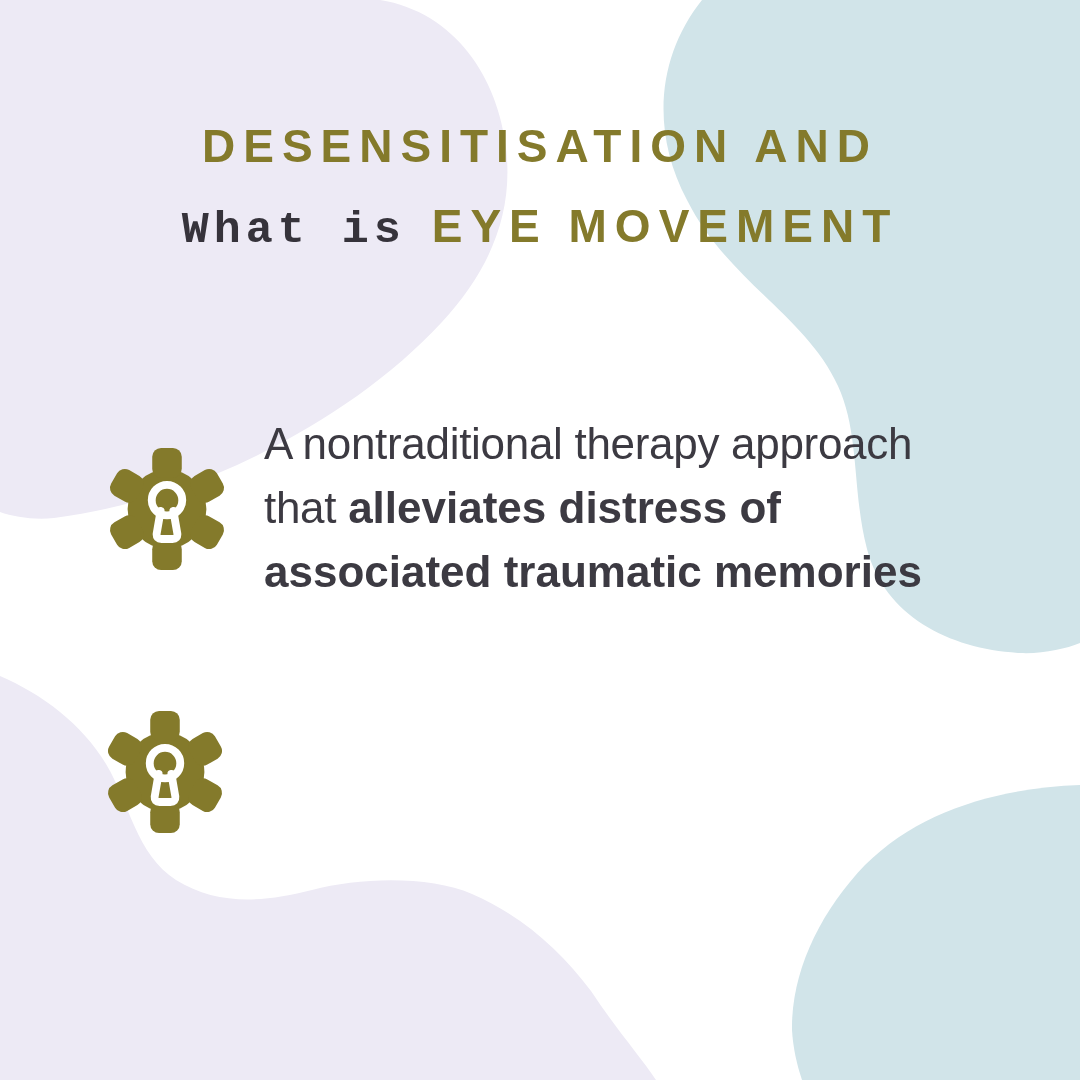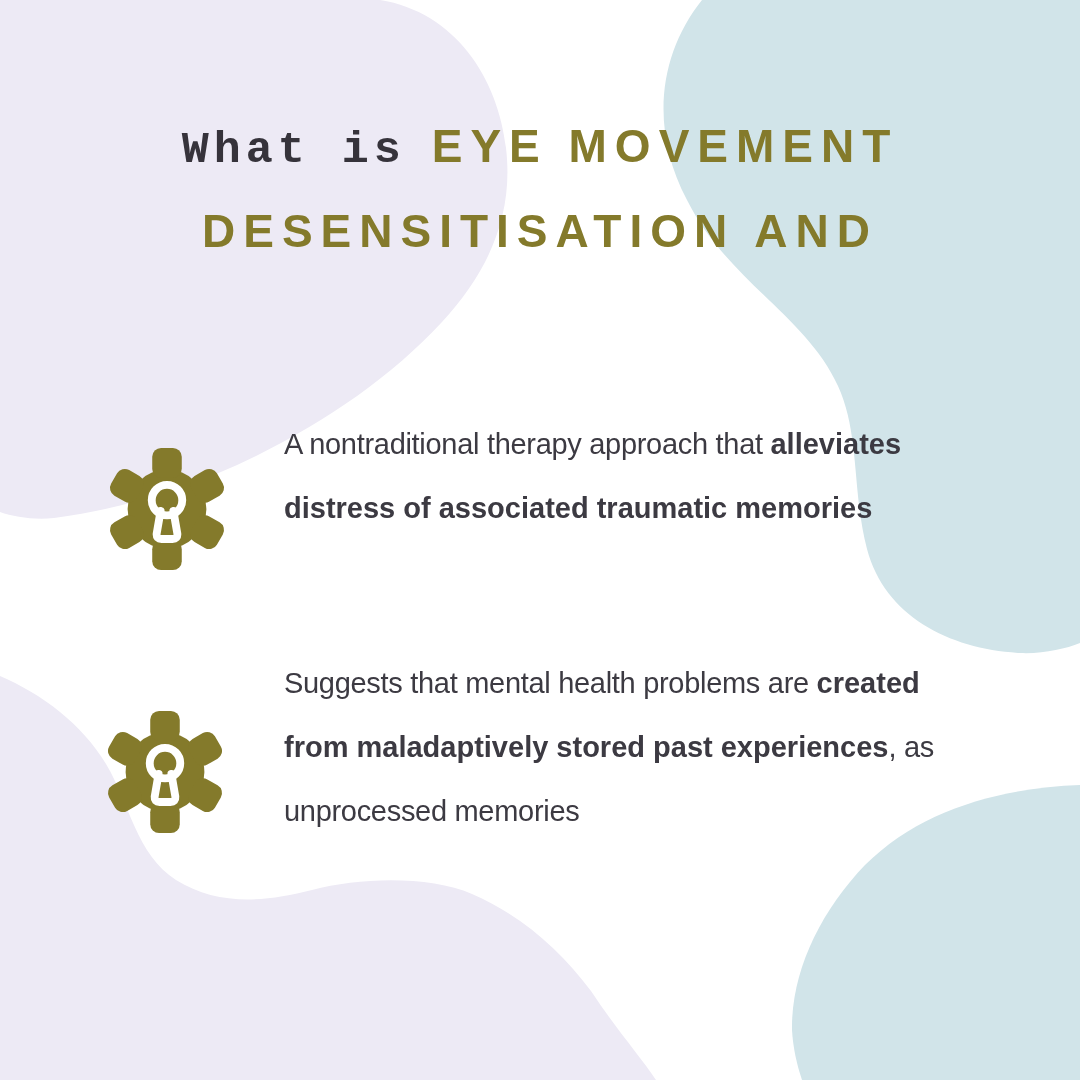--- a/index.html
+++ b/index.html
@@ -21,22 +21,22 @@
   .whatis{
     font-family:"Liberation Mono",monospace;font-weight:700;font-size:45px;
     letter-spacing:5px;color:var(--ink);margin-right:26px;
   }
   .qmark{
     font-family:"Liberation Mono",monospace;font-weight:700;font-size:44px;
     color:var(--ink);margin-left:18px;letter-spacing:0;
   }
 
   .bullet-text{
-    position:absolute;left:284px;width:700px;
-    font-size:29px;line-height:64px;letter-spacing:-0.3px;
+    position:absolute;left:264px;width:700px;
+    font-size:44px;line-height:64px;letter-spacing:-0.3px;
     color:var(--body_ink);font-weight:400;
   }
   .bullet-text .b{font-weight:700;letter-spacing:0;}
   .bullet1{top:412px;}
   .bullet2{top:651px;}
 
   .gear{position:absolute;width:128px;height:128px;}
   .gear1{left:103px;top:445px;}
   .gear2{left:101px;top:708px;}
 </style>
@@ -47,24 +47,24 @@
 
   <svg class="bg" viewBox="0 0 1080 1080" aria-hidden="true">
     <path d="M0,0 L380,0 C455,12 498,78 506,148 C514,216 488,272 442,322 C392,376 328,420 258,455 C192,488 118,510 54,518 C34,520 14,517 0,512 Z" fill="#edeaf5"></path>
     <path d="M702,0 C658,55 650,130 687,200 C727,280 806,316 838,386 C860,434 852,492 867,549 C885,617 950,649 1020,653 C1043,654 1065,649 1080,643 L1080,0 Z" fill="#d1e4e9"></path>
     <path d="M0,676 C42,694 82,724 106,764 C130,804 136,854 176,880 C216,905 262,903 312,890 C362,877 430,876 472,894 C522,916 560,950 591,991 C616,1029 640,1056 656,1080 L0,1080 Z" fill="#edeaf5"></path>
     <path d="M1080,785 C1000,788 920,810 865,865 C820,912 791,972 792,1030 C793,1048 797,1065 802,1080 L1080,1080 Z" fill="#d1e4e9"></path>
   </svg>
 
   <div class="title">
     <span class="line">
-      <span class="whatis">What is</span><span>EYE MOVEMENT</span>
+      <span>DESENSITISATION AND</span>
     </span>
     <span class="line">
-      <span>DESENSITISATION AND</span>
+      <span class="whatis">What is</span><span>EYE MOVEMENT</span>
     </span>
   </div>
 
   <svg class="gear gear1" viewBox="-65 -65 130 130" aria-hidden="true">
     <g fill="#847a2b">
       <circle r="40"></circle>
       <rect x="-15" y="-62" width="30" height="30" rx="9"></rect>
       <rect x="-15" y="-62" width="30" height="30" rx="9" transform="rotate(60)"></rect>
       <rect x="-15" y="-62" width="30" height="30" rx="9" transform="rotate(120)"></rect>
       <rect x="-15" y="-62" width="30" height="30" rx="9" transform="rotate(180)"></rect>
@@ -88,15 +88,14 @@
       <rect x="-15" y="-62" width="30" height="30" rx="9" transform="rotate(180)"></rect>
       <rect x="-15" y="-62" width="30" height="30" rx="9" transform="rotate(240)"></rect>
       <rect x="-15" y="-62" width="30" height="30" rx="9" transform="rotate(300)"></rect>
     </g>
     <g fill="none" stroke-width="8" stroke-linejoin="round" stroke-linecap="round" stroke="#ffffff">
       <circle cy="-9" r="15.5"></circle>
       <path d="M -6.5,2 L -10.5,25 Q -11,30.5 -5.5,30.5 L 5.5,30.5 Q 11,30.5 10.5,25 L 6.5,2"></path>
     </g>
   </svg>
 
-  <div class="bullet-text bullet2"><span>Suggests that mental health problems are </span><span class="b">created from maladaptively stored past experiences</span><span>, as unprocessed memories</span></div>
 
 </div>
 
 </body></html>

